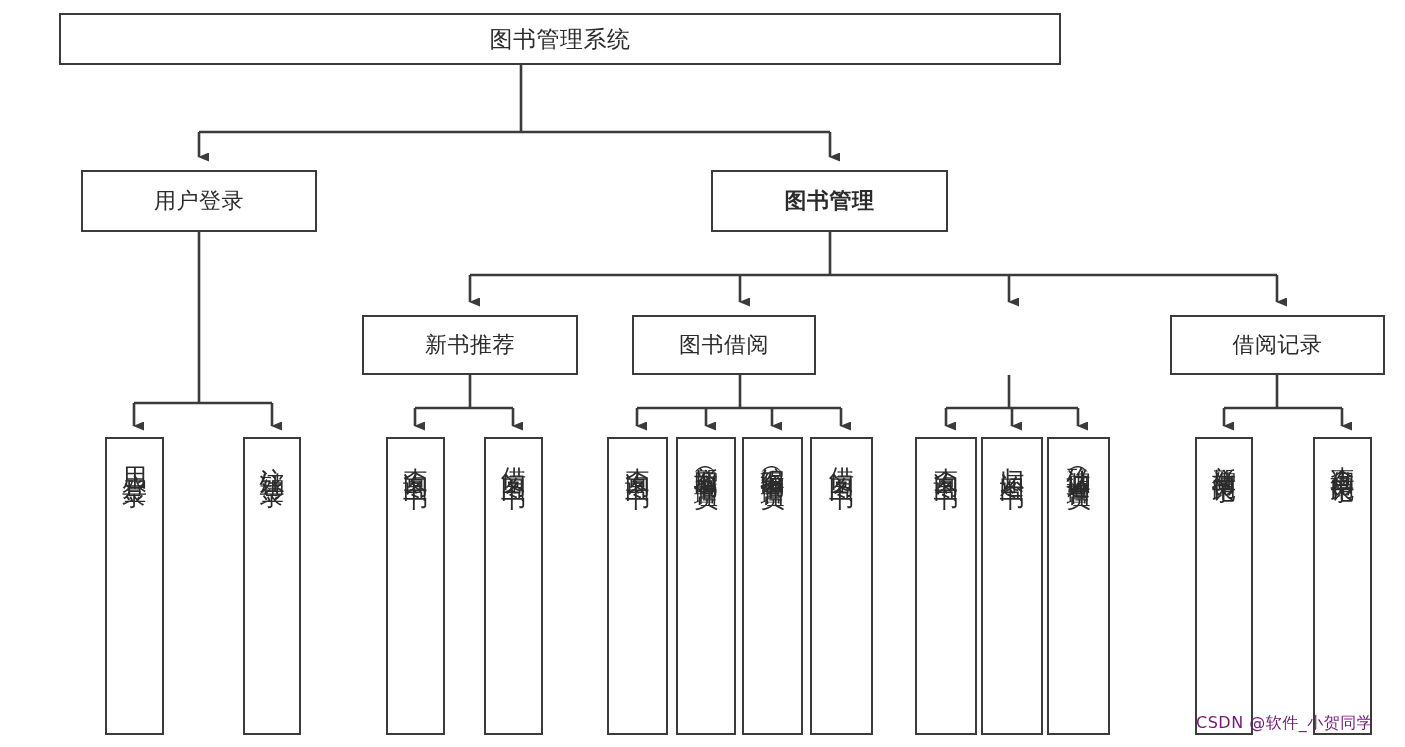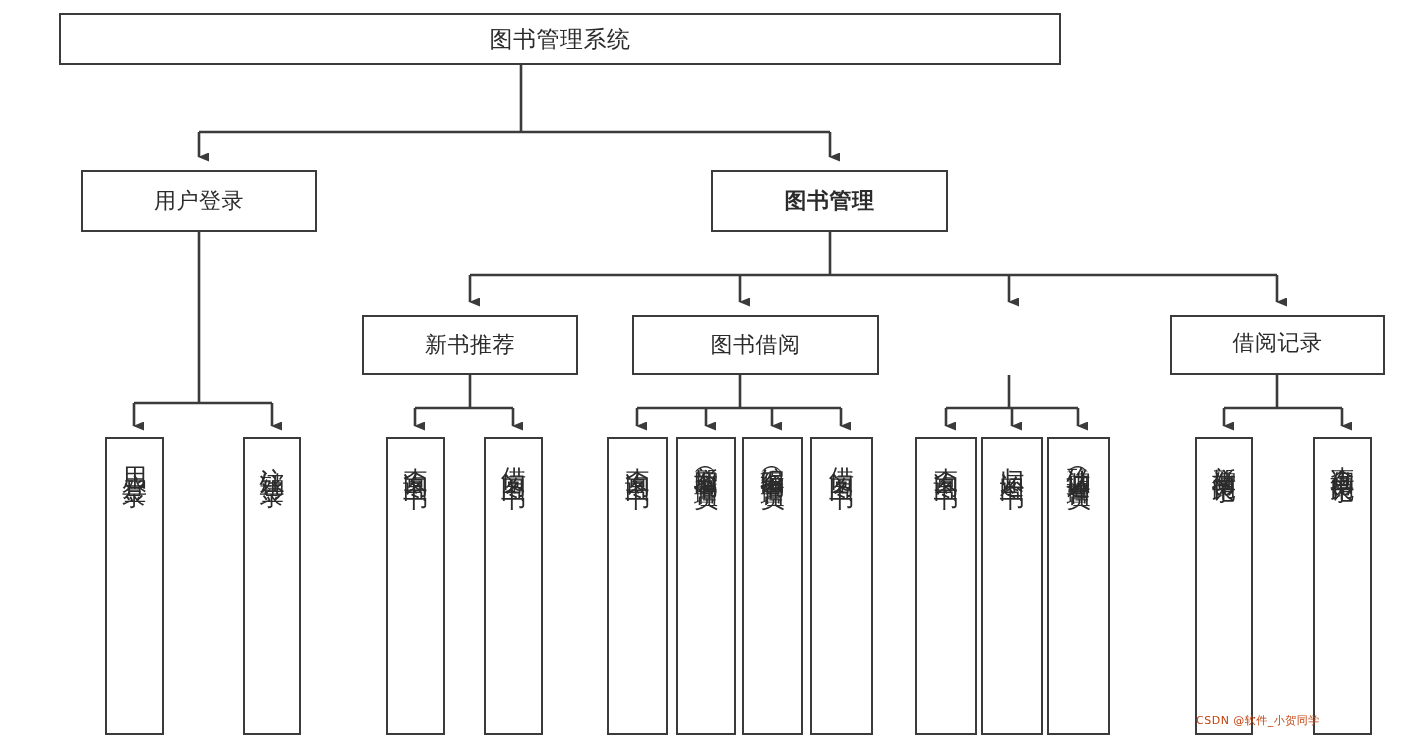--- a/index.html
+++ b/index.html
@@ -59,22 +59,22 @@
     letter-spacing:6px;
     white-space:nowrap;
     color:#2b2b2b;
   }
   .node.vert.tall .label{
     font-size:24px;
     letter-spacing:3px;
   }
   .watermark{
     position:absolute;
-    font-size:11px;
-    color:#c2410c;
+    font-size:16px;
+    color:#701a75;
     white-space:nowrap;
     letter-spacing:.5px;
     font-family:"DejaVu Sans","Liberation Sans",sans-serif;
   }
 </style>
 </head>
 <body>
 
 <div id="canvas">
 
@@ -135,24 +135,24 @@
   <div class="node horiz" style="left:81px;top:170px;width:236px;height:62px;">
     <span class="label">用户登录</span>
   </div>
   <div class="node horiz" style="left:711px;top:170px;width:237px;height:62px;font-weight:bold;">
     <span class="label">图书管理</span>
   </div>
 
   <div class="node horiz" style="left:362px;top:315px;width:216px;height:60px;">
     <span class="label">新书推荐</span>
   </div>
-  <div class="node horiz" style="left:632px;top:315px;width:247px;height:60px;">
+  <div class="node horiz" style="left:632px;top:315px;width:184px;height:60px;">
     <span class="label">图书借阅</span>
   </div>
-  <div class="node horiz" style="left:1170px;top:315px;width:215px;height:60px;font-family:Liberation Mono, monospace;">
+  <div class="node horiz" style="left:1170px;top:315px;width:215px;height:60px;">
     <span class="label">借阅记录</span>
   </div>
 
   <div class="node vert" style="left:105px;top:437px;width:59px;height:298px;">
     <span class="label">用户登录</span>
   </div>
   <div class="node vert" style="left:243px;top:437px;width:58px;height:298px;">
     <span class="label">注销登录</span>
   </div>
 

